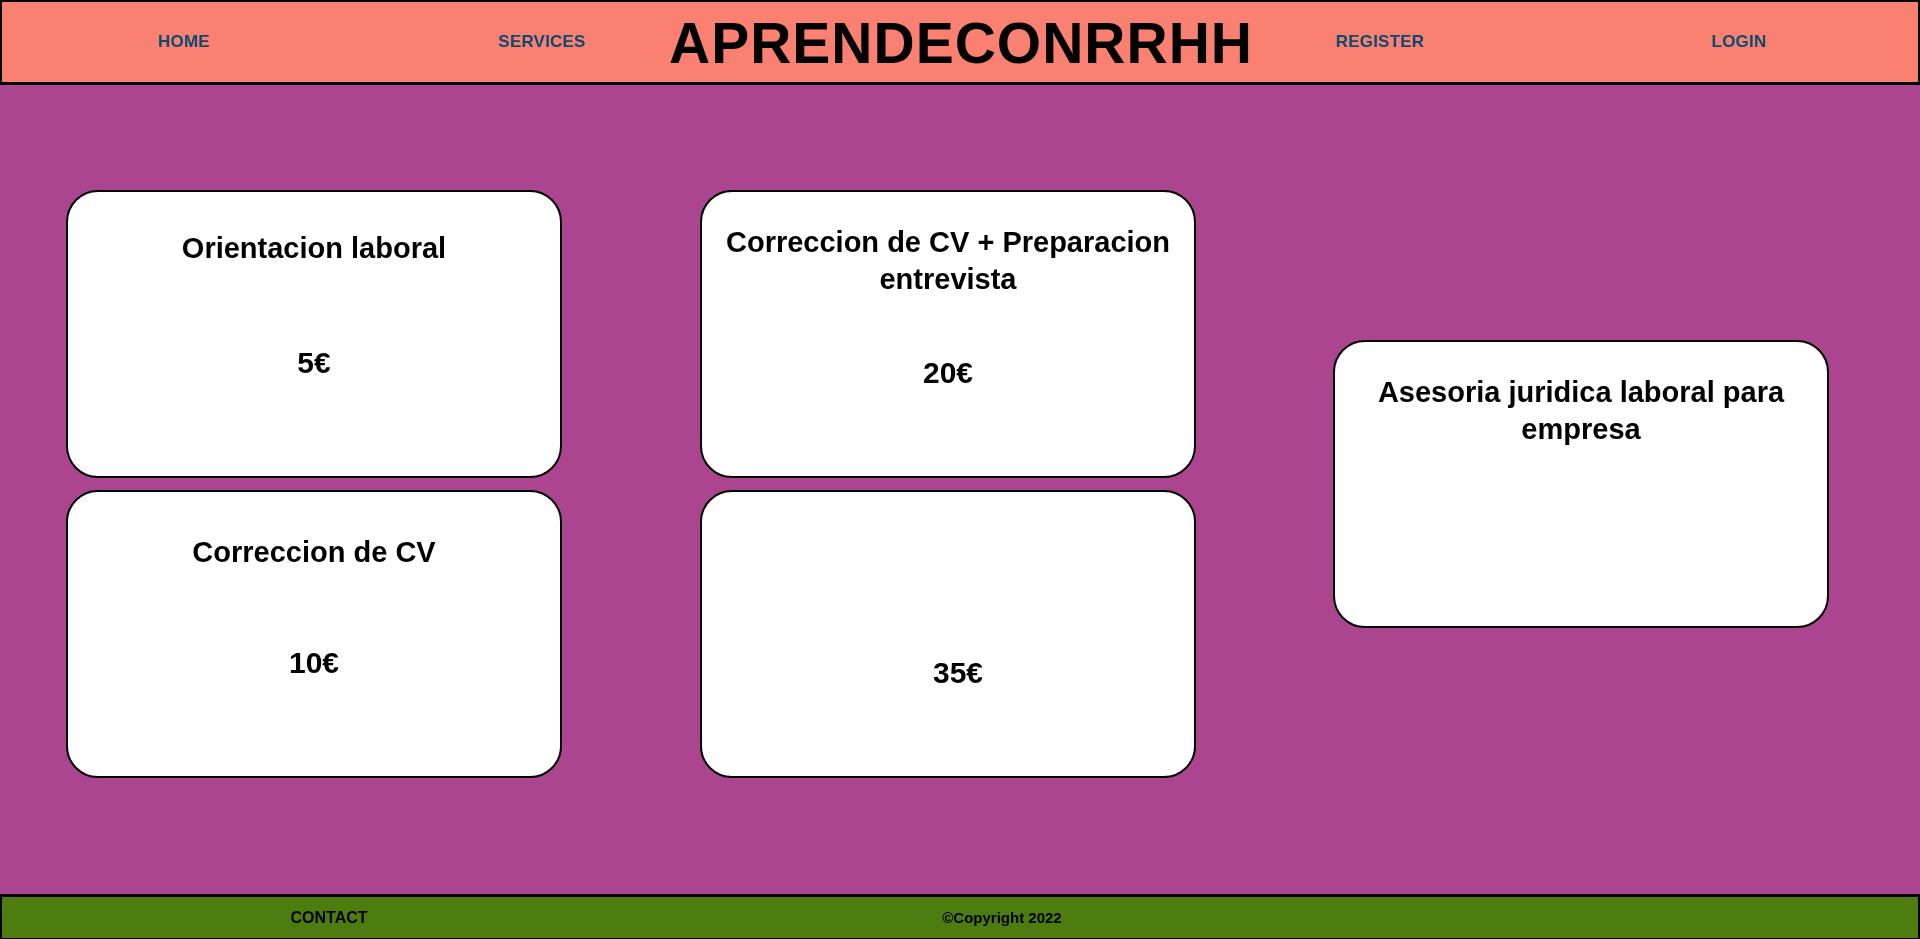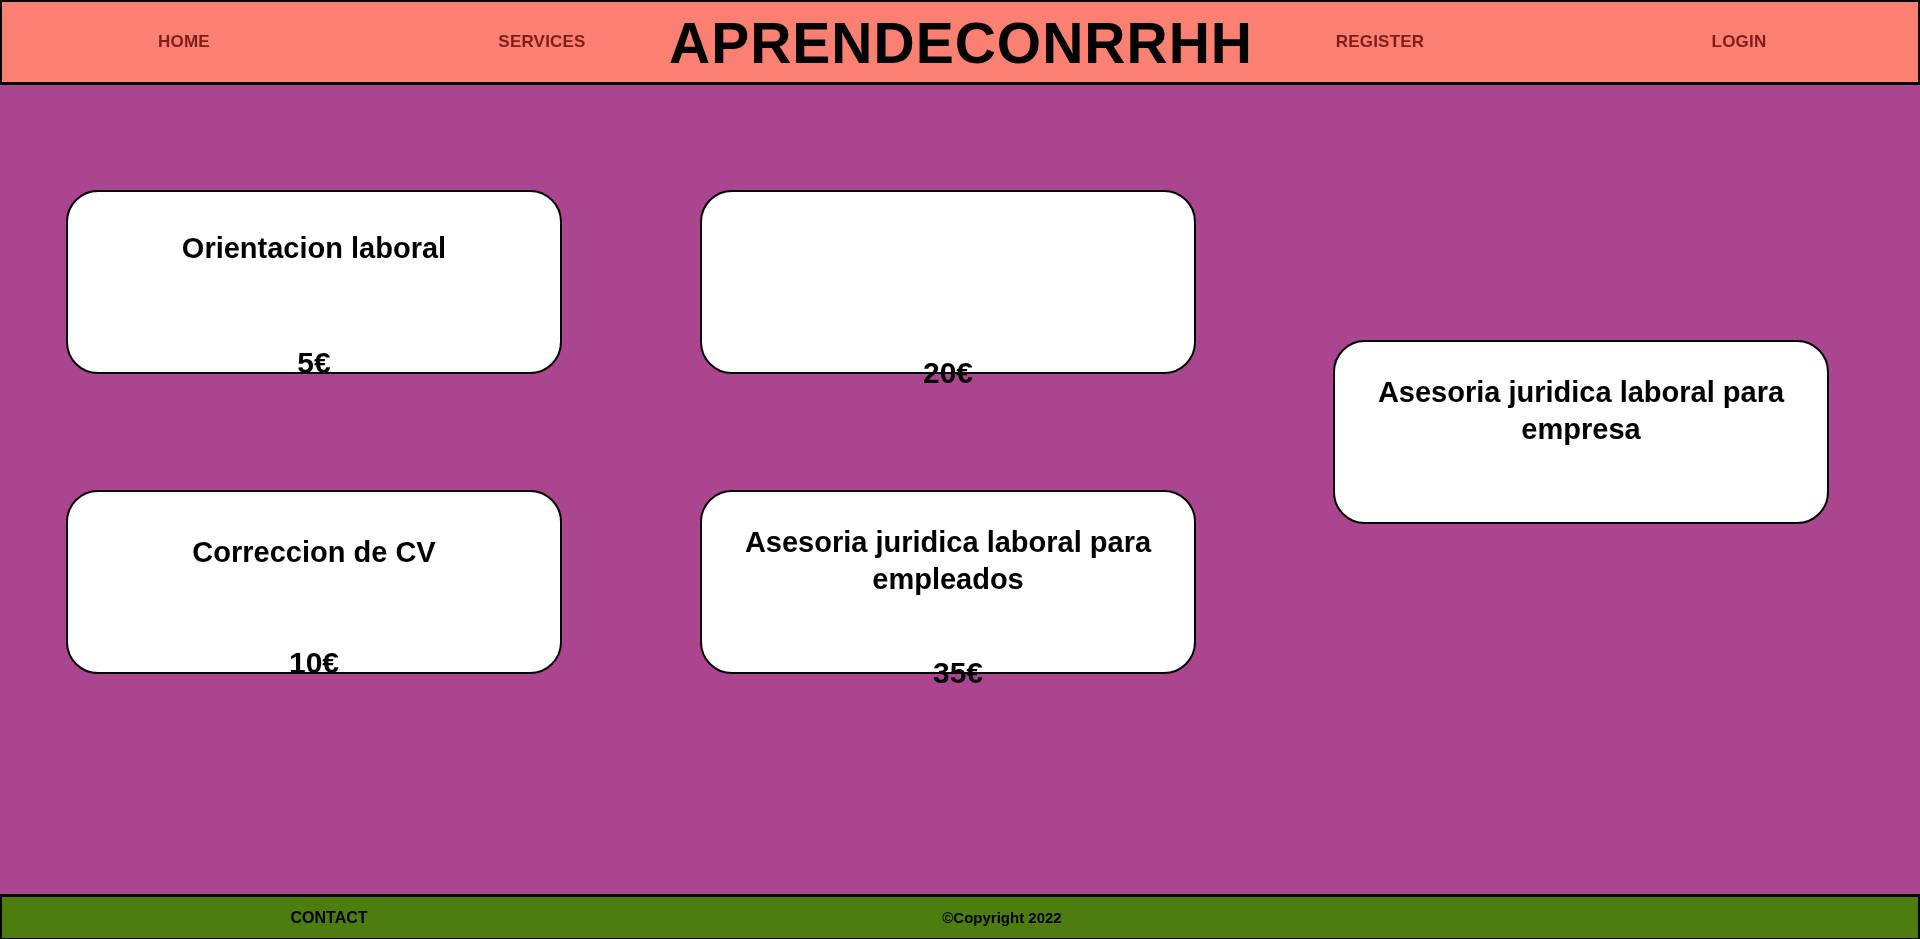--- a/index.html
+++ b/index.html
@@ -1,20 +1,20 @@
 <!DOCTYPE html>
 <html><head>
 <meta charset="utf-8">
 <style>
   html,body{margin:0;padding:0;}
   body{width:1920px;height:939px;background:#ab4590;position:relative;overflow:hidden;font-family:"Liberation Sans",sans-serif;}
   .header{position:absolute;left:0;top:0;width:1916px;height:80px;background:#fa8072;border:2px solid #000;border-bottom-width:3px;}
-  .nav{position:absolute;top:30px;font-weight:bold;font-size:17px;color:#7f1d1d;text-decoration:none;transform:translateX(-50%);letter-spacing:0.2px;cursor:pointer;}
+  .nav{position:absolute;top:30px;font-weight:bold;font-size:17px;color:#0c4a6e;text-decoration:none;transform:translateX(-50%);letter-spacing:0.2px;cursor:pointer;}
   .brand{position:absolute;left:959px;top:8px;transform:translateX(-50%);font-size:57px;font-weight:bold;letter-spacing:1px;white-space:nowrap;line-height:66px;}
-  .card{position:absolute;width:496px;height:184px;background:#fff;border:2px solid #000;border-radius:32px;box-sizing:border-box;text-align:center;}
+  .card{position:absolute;width:496px;height:288px;background:#fff;border:2px solid #000;border-radius:32px;box-sizing:border-box;text-align:center;}
   .card .title{position:absolute;left:10px;right:10px;font-weight:bold;font-size:29px;line-height:37px;}
   .card .price{position:absolute;left:0;right:0;font-weight:bold;font-size:30px;}
   .footer{position:absolute;left:0;top:894px;width:1916px;height:41px;background:#4d7c0f;border:2px solid #000;border-top-width:3px;}
   .footer .contact{position:absolute;left:327px;top:12px;transform:translateX(-50%);font-weight:bold;font-size:16px;cursor:pointer;}
   .footer .copy{position:absolute;left:1000px;top:12px;transform:translateX(-50%);font-weight:bold;font-size:15px;}
 </style>
 </head>
 <body>
 
 <div class="header">
@@ -24,30 +24,30 @@
   <a class="nav" style="left:1378px;">REGISTER</a>
   <a class="nav" style="left:1737px;">LOGIN</a>
 </div>
 
 <div class="card" style="left:66px;top:190px;">
   <div class="title" style="top:38px;">Orientacion laboral</div>
   <div class="price" style="top:154px;">5€</div>
 </div>
 
 <div class="card" style="left:700px;top:190px;">
+  <div class="title" style="top:32px;">Correccion de CV + Preparacion entrevista</div>
   <div class="price" style="top:164px;">20€</div>
 </div>
 
 <div class="card" style="left:66px;top:490px;padding-left:24px;">
   <div class="title" style="top:42px;">Correccion de CV</div>
   <div class="price" style="top:154px;">10€</div>
 </div>
 
 <div class="card" style="left:700px;top:490px;">
-  <div class="title" style="top:32px;">Asesoria juridica laboral para empleados</div>
   <div class="price" style="top:164px;padding-left:20px;">35€</div>
 </div>
 
 <div class="card" style="left:1333px;top:340px;">
   <div class="title" style="top:32px;">Asesoria juridica laboral para empresa</div>
 </div>
 
 <div class="footer">
   <a class="contact">CONTACT</a>
   <span class="copy">©Copyright 2022</span>

